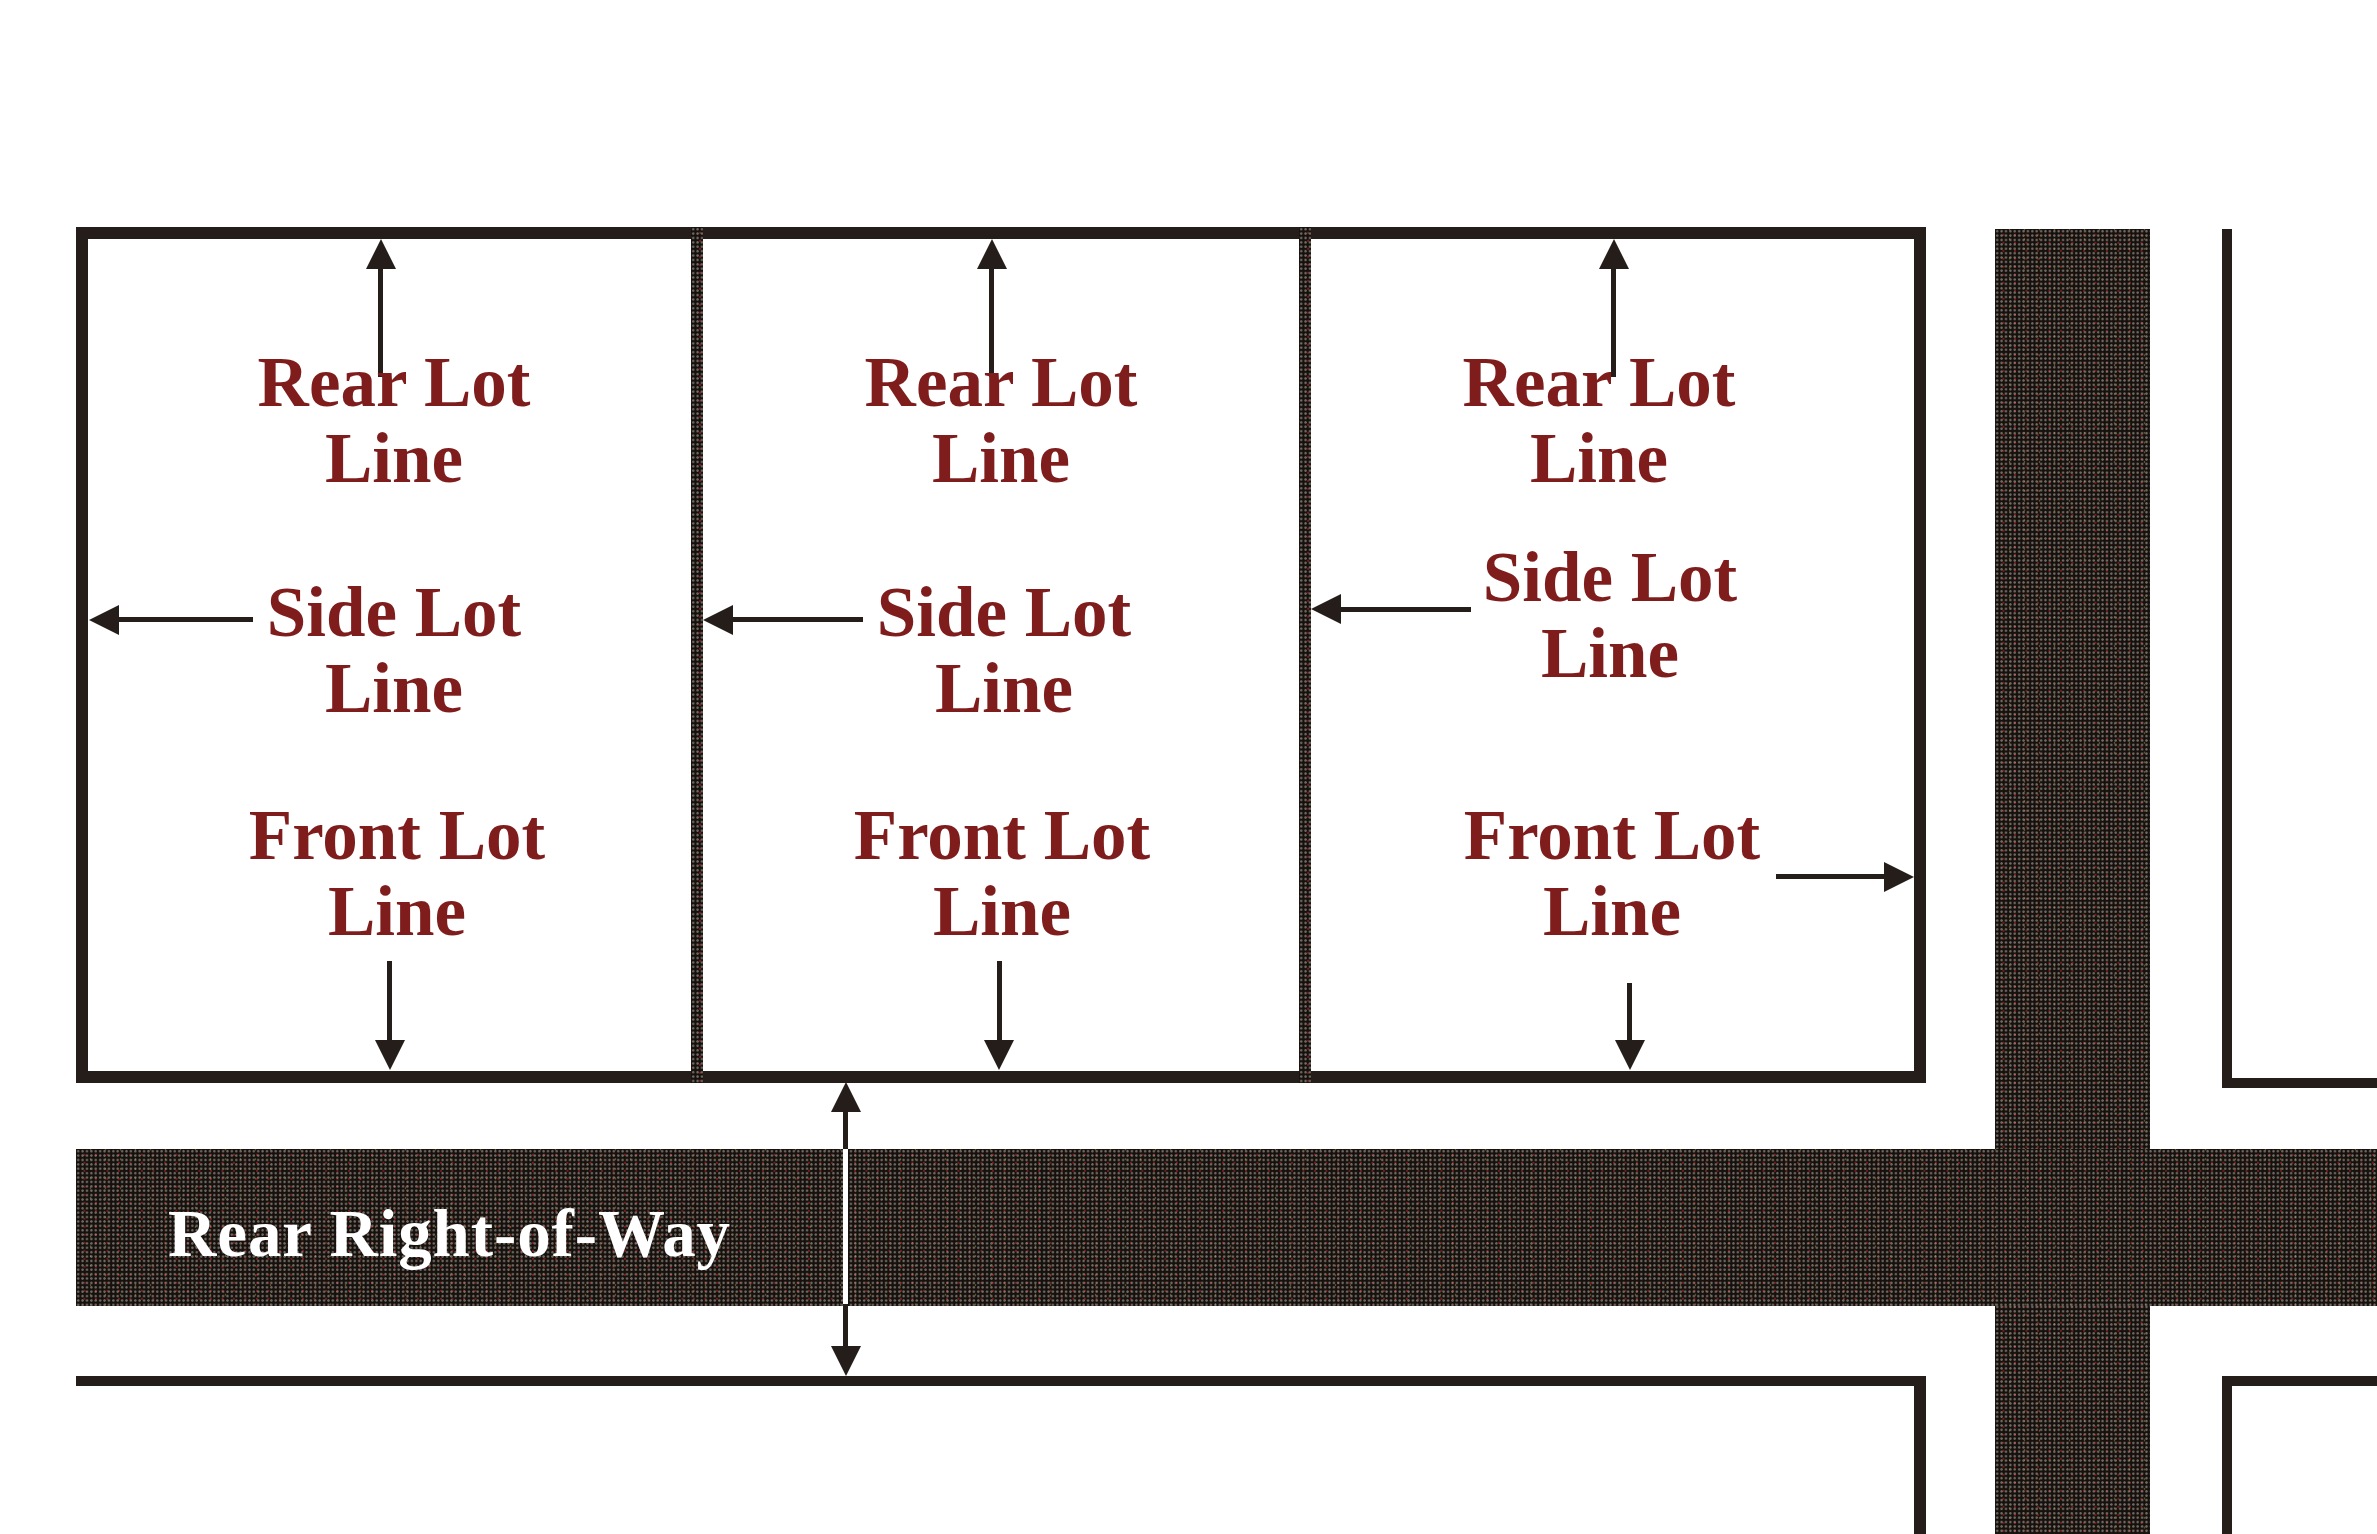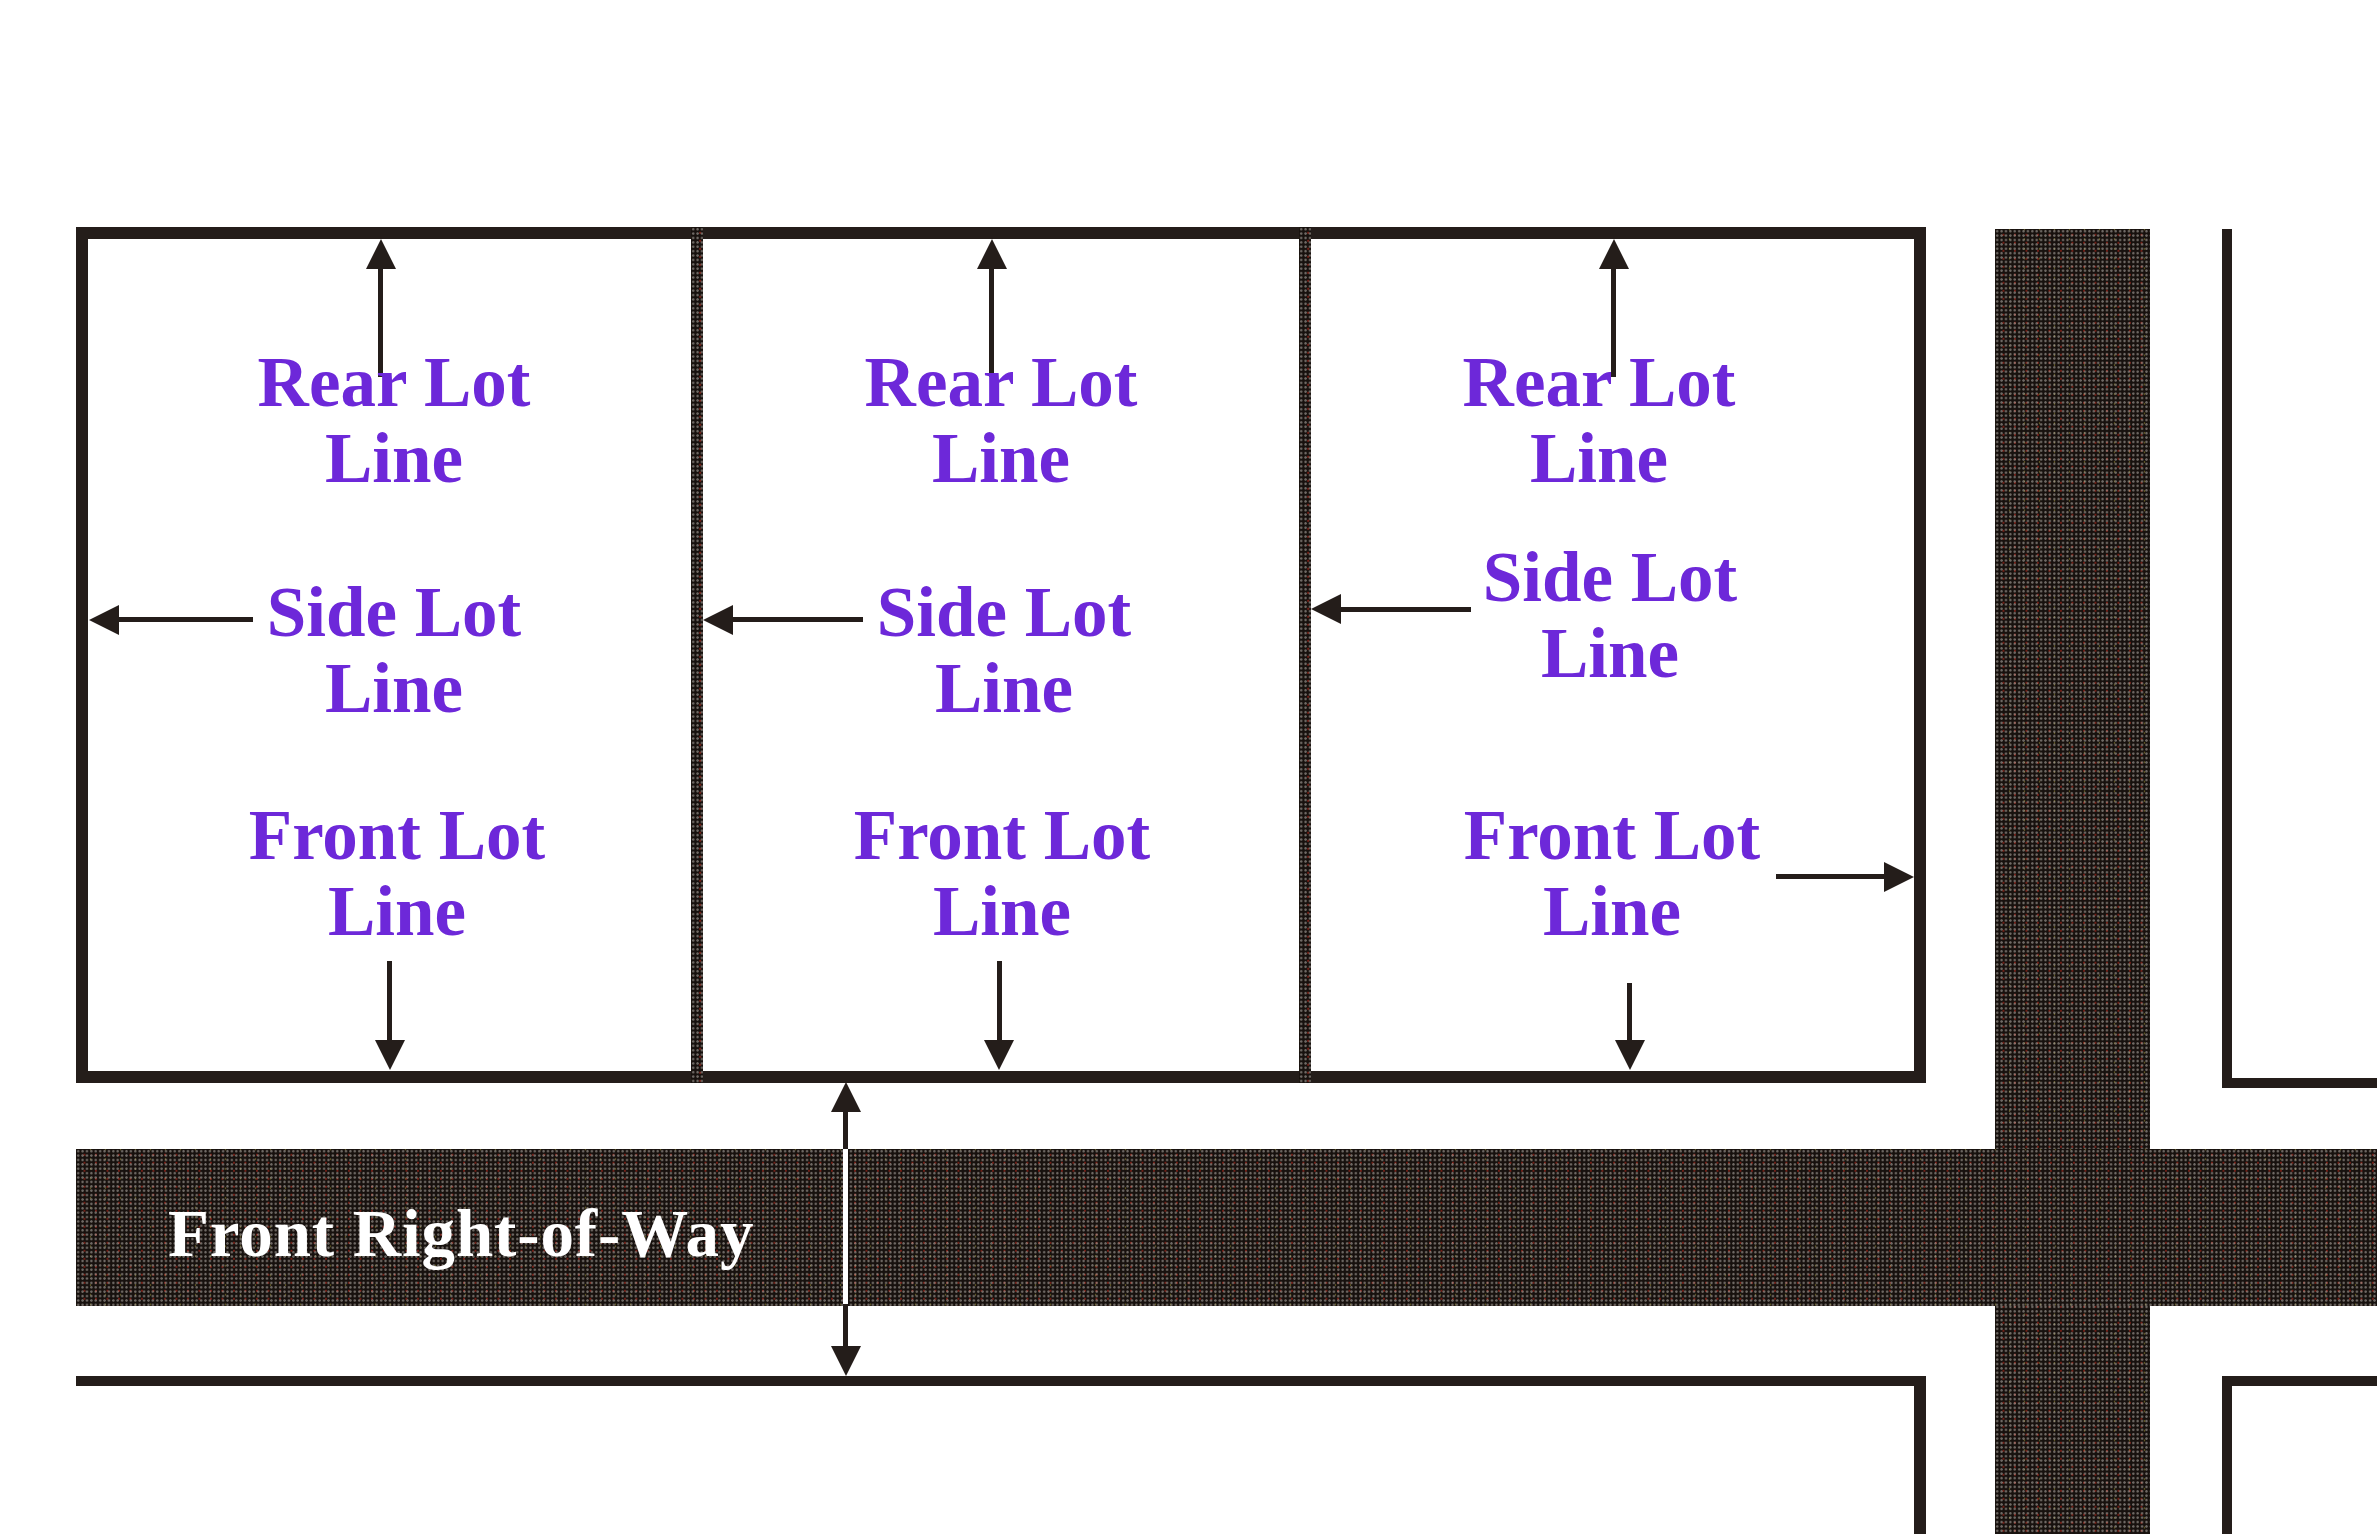--- a/index.html
+++ b/index.html
@@ -14,21 +14,21 @@
       radial-gradient(rgba(170,160,55,0.45) 0.9px, rgba(0,0,0,0) 1.3px);
     background-size:4.4px 4.4px, 11.5px 8px, 15px 9.7px;
     background-position:0 0, 2.7px 1.8px, 7px 5.3px;
   }
   .abs{position:absolute;}
   .lots-box{position:absolute;left:76px;top:227px;width:1850px;height:856px;
             border:12.4px solid #241d1a;box-sizing:border-box;background:transparent;}
   .divider{position:absolute;top:227px;width:12.4px;height:856px;}
   .thin{position:absolute;background:#241d1a;}
   .lot-label{position:absolute;transform:translateX(-50%);text-align:center;
-             font-weight:bold;font-size:71px;line-height:76px;color:#6d28d9;white-space:nowrap;}
+             font-weight:bold;font-size:71px;line-height:76px;color:#7f1d1d;white-space:nowrap;}
   .road-label{position:absolute;left:168px;top:1198px;font-weight:bold;font-size:67px;
               line-height:71px;color:#ffffff;white-space:nowrap;letter-spacing:0.9px;}
   
   .sv{position:absolute;width:5.3px;background:#241d1a;}
   .sh{position:absolute;height:5.3px;background:#241d1a;}
   .sv.white{background:#ffffff;}
   .h-up{position:absolute;width:0;height:0;border-left:15px solid transparent;
         border-right:15px solid transparent;border-bottom:30px solid #241d1a;}
   .h-down{position:absolute;width:0;height:0;border-left:15px solid transparent;
           border-right:15px solid transparent;border-top:30px solid #241d1a;}
@@ -37,21 +37,21 @@
   .h-right{position:absolute;width:0;height:0;border-top:15px solid transparent;
            border-bottom:15px solid transparent;border-left:30px solid #241d1a;}
 </style>
 </head>
 <body>
 
 <div class="stage">
 
   <div class="abs tex" style="left:1995px;top:229px;width:155px;height:1305px;"></div>
   <div class="abs tex" style="left:76px;top:1149px;width:2301px;height:157px;"></div>
-  <div class="road-label">Front Right-of-Way</div>
+  <div class="road-label">Rear Right-of-Way</div>
 
   <div class="lots-box"></div>
   <div class="divider tex" style="left:691px;"></div>
   <div class="divider tex" style="left:1299px;"></div>
 
   <div class="thin" style="left:2222px;top:229px;width:9.7px;height:849px;"></div>
   <div class="thin" style="left:2222px;top:1078px;width:155px;height:9.7px;"></div>
 
   <div class="thin" style="left:76px;top:1376px;width:1850px;height:9.7px;"></div>
   <div class="thin" style="left:1914px;top:1376px;width:12.4px;height:159px;"></div>

